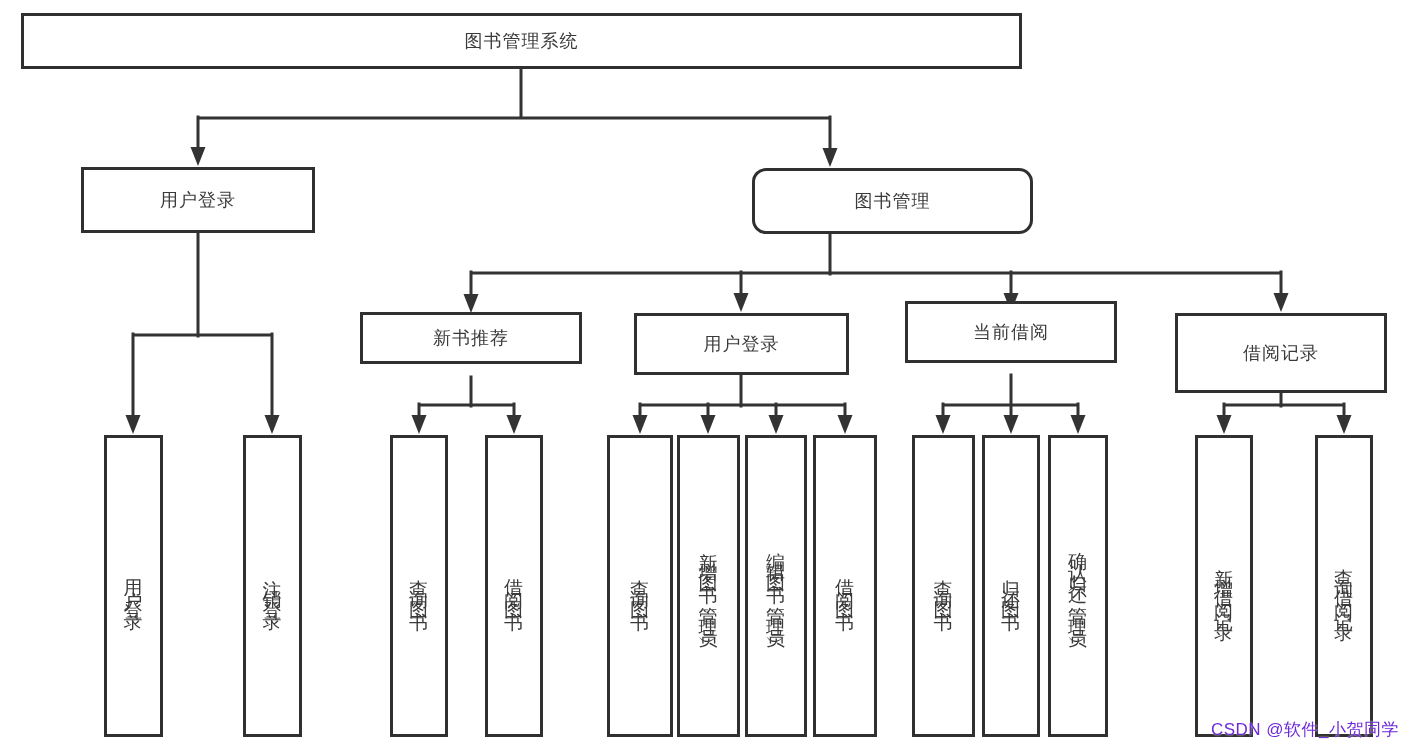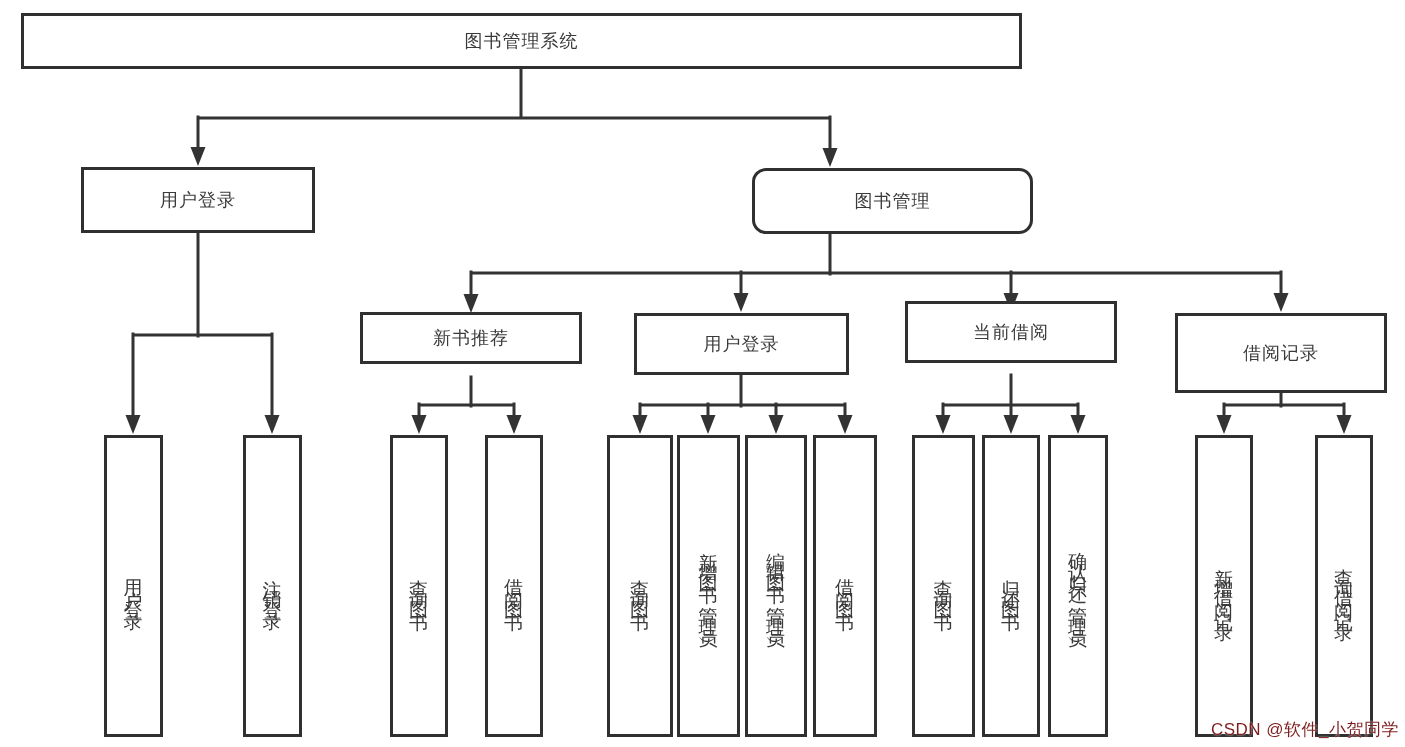--- a/index.html
+++ b/index.html
@@ -39,21 +39,21 @@
     font-size: 19px;
     letter-spacing: 11px;
     color: #3a3a3a;
     line-height: 1;
   }
   .watermark {
     position: absolute;
     right: 6px;
     bottom: 6px;
     font-size: 17px;
-    color: #7f1d1d;
+    color: #6d28d9;
     letter-spacing: 0.5px;
     z-index: 5;
     text-shadow: 0 0 2px #ffffff;
   }
   
   .n-root  { left: 21px;  top: 13px;  width: 1001px; height: 56px; }
   .n-login { left: 81px;  top: 167px; width: 234px;  height: 66px; }
   .n-mgmt  { left: 752px; top: 168px; width: 281px;  height: 66px; border-radius: 14px; }
   .n-newbk { left: 360px; top: 312px; width: 222px;  height: 52px; }
   .n-bkbor { left: 634px; top: 313px; width: 215px;  height: 62px; }

